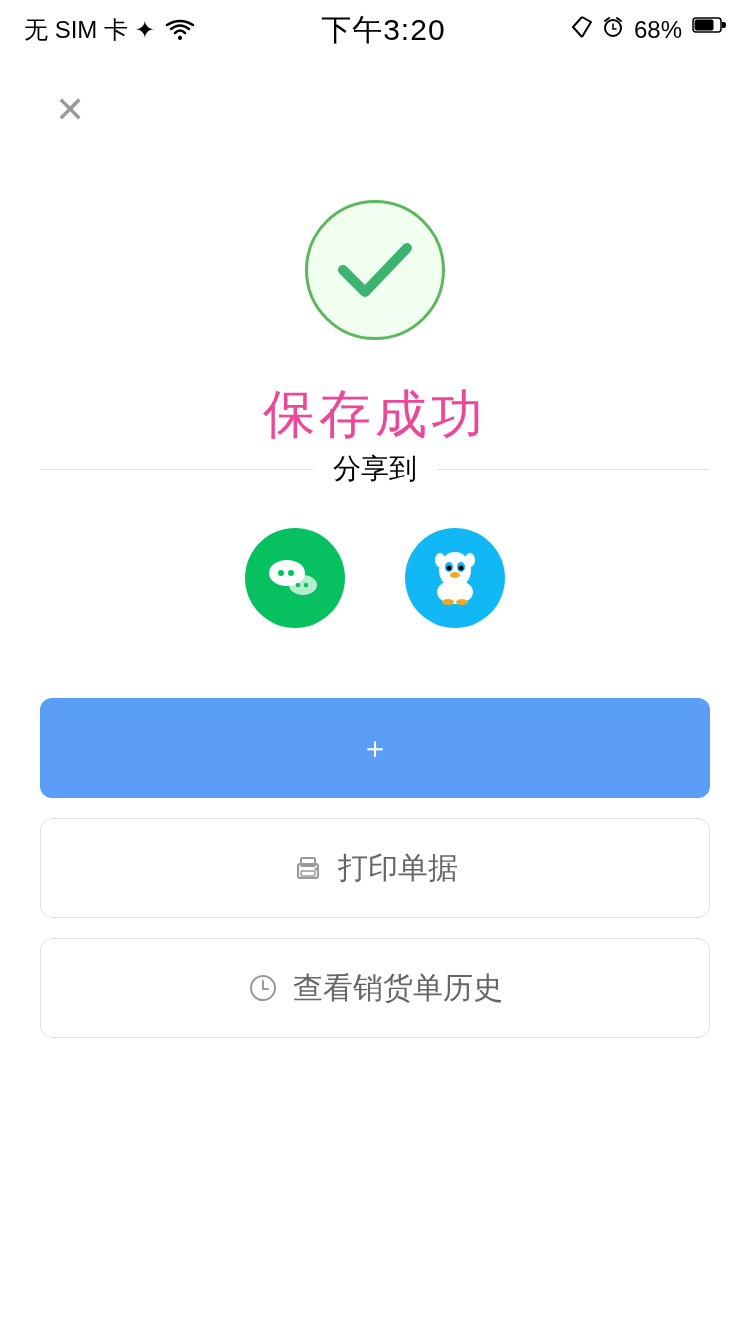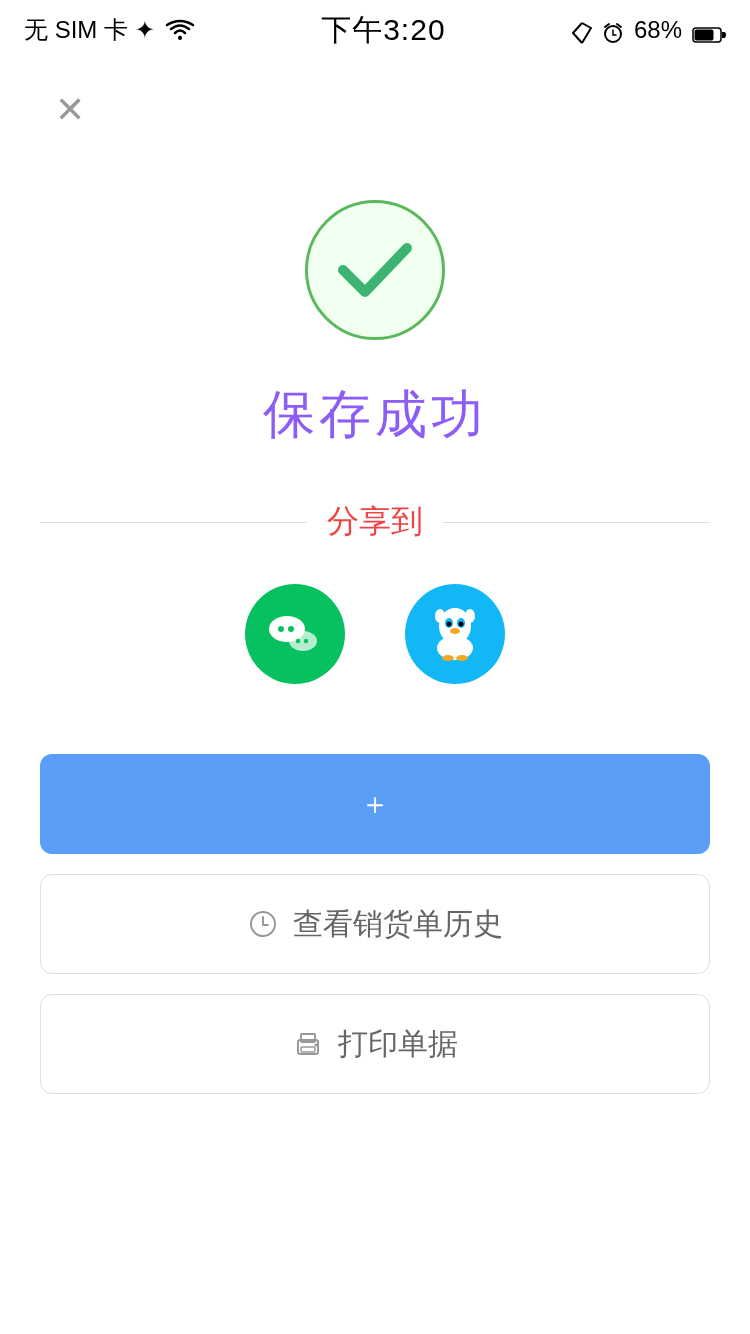--- a/index.html
+++ b/index.html
@@ -32,21 +32,21 @@
       gap: 10px;
       font-size: 24px;
     }
     .status-center {
       font-size: 30px;
       font-weight: 400;
       letter-spacing: 1px;
     }
     .status-right {
       display: flex;
-      align-items: flex-end;
+      align-items: flex-start;
       gap: 10px;
       font-size: 24px;
     }
 
     
     .main-content {
       flex: 1;
       display: flex;
       flex-direction: column;
       align-items: center;
@@ -82,41 +82,40 @@
       display: flex;
       align-items: center;
       justify-content: center;
       margin: 50px 0 40px 0;
     }
 
     
     .success-title {
       font-size: 52px;
       font-weight: 400;
-      color: #8b5cf6;
-      margin-bottom: 50px;
+      color: #ec4899;
       letter-spacing: 4px;
     }
 
     
     .share-divider {
       width: 100%;
       display: flex;
       align-items: center;
       margin-bottom: 40px;
     }
     .divider-line {
       flex: 1;
       height: 1px;
       background: #e0e0e0;
     }
     .divider-label {
       padding: 0 20px;
-      font-size: 32px;
-      color: #ef4444;
+      font-size: 28px;
+      color: #000000;
     }
 
     
     .share-icons {
       display: flex;
       gap: 60px;
       margin-bottom: 70px;
     }
     .share-icon-btn {
       width: 100px;
@@ -264,30 +263,30 @@
   </div>
 
   <div class="action-buttons">
 
     <button class="action-btn primary">
       <span class="btn-icon">＋</span>
     </button>
 
     <button class="action-btn secondary">
       <svg width="32" height="32" viewBox="0 0 32 32">
-        <circle cx="16" cy="16" r="12" stroke="#999" stroke-width="2" fill="none"></circle>
-        <path d="M16 9 L16 17 L21 17" stroke="#999" stroke-width="2" fill="none" stroke-linecap="round" stroke-linejoin="round"></path>
-      </svg>
-      <span>查看销货单历史</span>
-    </button>
-
-    <button class="action-btn secondary">
-      <svg width="32" height="32" viewBox="0 0 32 32">
         <rect x="6" y="12" width="20" height="14" rx="2" stroke="#999" stroke-width="2" fill="none"></rect>
         <rect x="9" y="6" width="14" height="8" rx="1" stroke="#999" stroke-width="2" fill="none"></rect>
         <rect x="9" y="19" width="14" height="5" rx="1" stroke="#999" stroke-width="1.5" fill="none"></rect>
         <circle cx="24" cy="17" r="1.5" fill="#999"></circle>
       </svg>
       <span>打印单据</span>
     </button>
+
+    <button class="action-btn secondary">
+      <svg width="32" height="32" viewBox="0 0 32 32">
+        <circle cx="16" cy="16" r="12" stroke="#999" stroke-width="2" fill="none"></circle>
+        <path d="M16 9 L16 17 L21 17" stroke="#999" stroke-width="2" fill="none" stroke-linecap="round" stroke-linejoin="round"></path>
+      </svg>
+      <span>查看销货单历史</span>
+    </button>
   </div>
 
 </div>
 
 </body></html>

